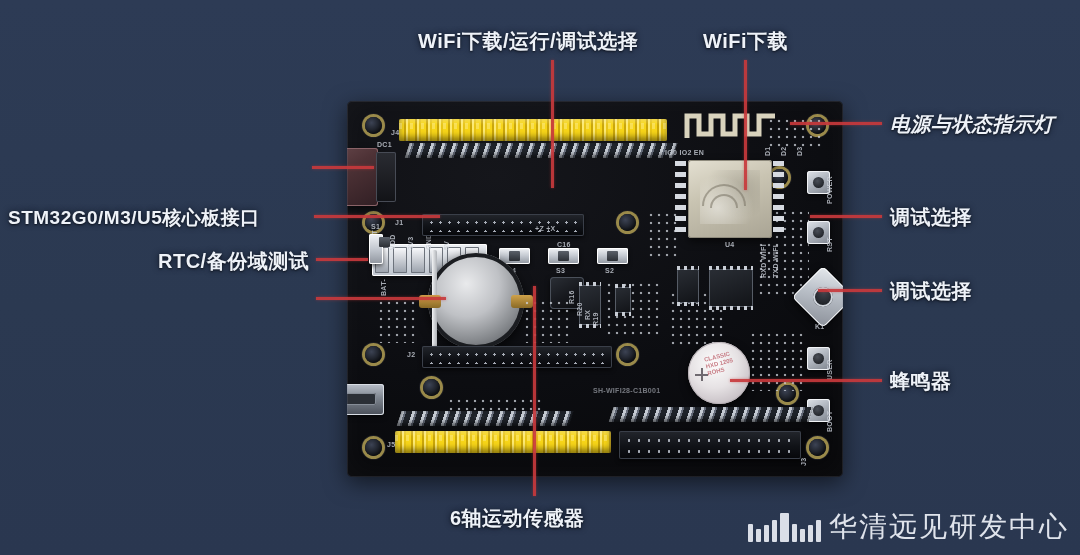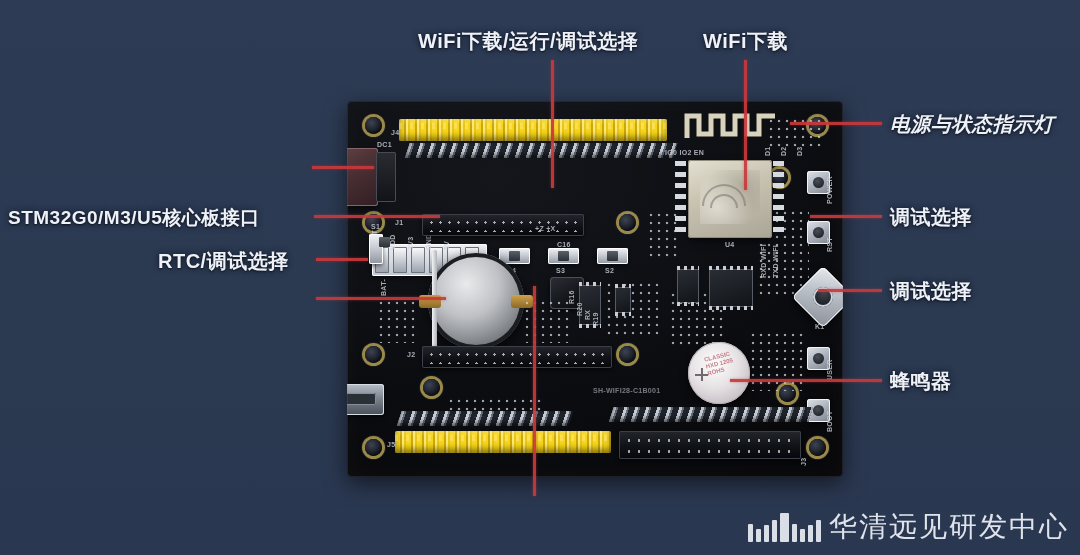--- a/index.html
+++ b/index.html
@@ -438,27 +438,28 @@
   <div class="lead h" style="left:810px; top:215px; width:72px;"></div>
   <div class="lead h" style="left:818px; top:289px; width:64px;"></div>
   <div class="lead h" style="left:730px; top:379px; width:152px;"></div>
 
   <div class="lead v" style="left:533px; top:286px; height:210px;"></div>
 
   <div class="lbl" style="left:418px; top:28px;">WiFi下载/运行/调试选择</div>
   <div class="lbl" style="left:703px; top:28px;">WiFi下载</div>
 
   <div class="lbl l small" style="left:8px; top:205px;">STM32G0/M3/U5核心板接口</div>
-  <div class="lbl l" style="left:158px; top:248px;">RTC/调试选择</div>
+  <div class="lbl l" style="left:158px; top:248px;">RTC/备份域测试</div>
 
   <div class="lbl r" style="left:890px; top:111px;font-style:italic;">电源与状态指示灯</div>
   <div class="lbl r" style="left:890px; top:204px;">调试选择</div>
   <div class="lbl r" style="left:890px; top:278px;">调试选择</div>
   <div class="lbl r" style="left:890px; top:368px;">蜂鸣器</div>
 
+  <div class="lbl" style="left:450px; top:505px;">6轴运动传感器</div>
 
   <div id="wm" style="left:748px; top:508px;gap:8px;">
     <div class="bili">
       <i style="height:18px;"></i>
         <i style="height:13px;"></i>
         <i style="height:17px;"></i>
         <i style="height:22px;"></i>
       <i style="height:29px; width:9px;"></i>
       <i style="height:18px;"></i>
         <i style="height:13px;"></i>

